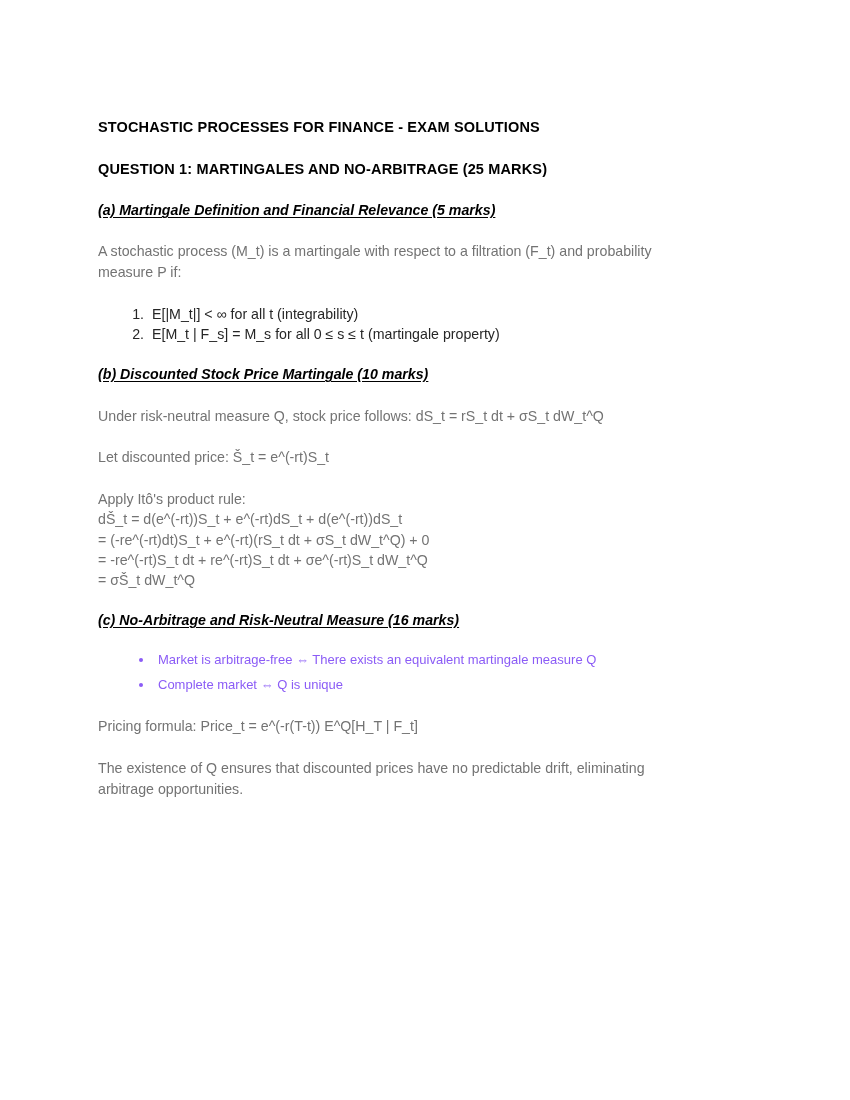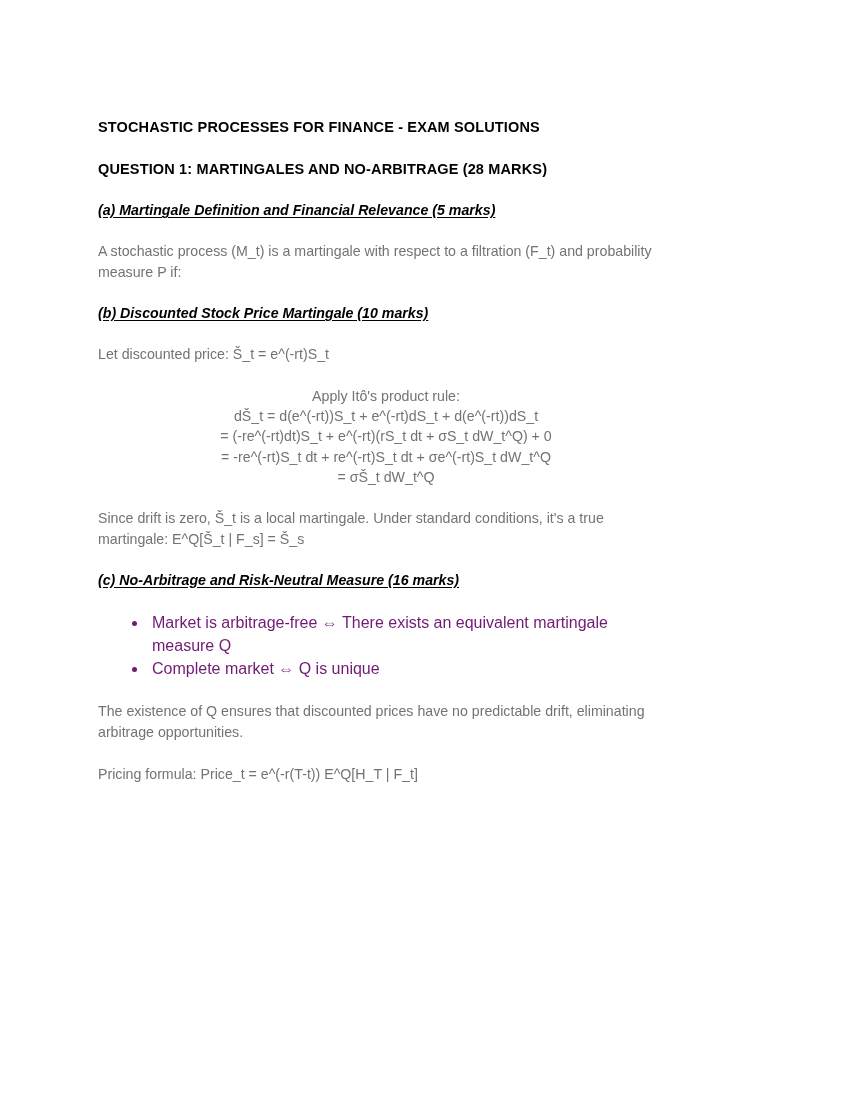--- a/index.html
+++ b/index.html
@@ -53,21 +53,20 @@
   }
   p.body-text {
     font-size: 14.2px;
     line-height: 1.47;
     margin: 0 0 21px 0;
     color: #737373;
     max-width: 652px;
   }
   p.body-text.tight {
     line-height: 1.42;
-    text-align: center;
   }
   p.body-text:last-child {
     margin-bottom: 0;
   }
   ol.num-list {
     margin: 0 0 21px 0;
     padding: 0 0 0 50px;
     list-style-position: outside;
     list-style-type: decimal;
   }
@@ -78,63 +77,67 @@
     margin: 0;
     padding-left: 4px;
   }
   ul.bullet-list {
     margin: 0 0 21px 0;
     padding: 0 0 0 50px;
     list-style-position: outside;
     list-style-type: disc;
   }
   ul.bullet-list li {
-    font-size: 16px;
+    font-size: 13px;
     line-height: 1.45;
-    color: #701a75;
-    margin: 0;
+    color: #8b5cf6;
+    margin: 6px;
     padding-left: 4px;
   }
   .derivation {
     white-space: pre-line;
   }
 </style>
 </head>
 <body>
 
 <div class="page">
 
   <h1 class="doc-title">STOCHASTIC PROCESSES FOR FINANCE - EXAM SOLUTIONS</h1>
 
-  <h2 class="question-title">QUESTION 1: MARTINGALES AND NO-ARBITRAGE (28 MARKS)</h2>
+  <h2 class="question-title">QUESTION 1: MARTINGALES AND NO-ARBITRAGE (25 MARKS)</h2>
 
   <h3 class="section-heading"><span class="u">(a) Martingale Definition and Financial Relevance (5 marks)</span></h3>
 
   <p class="body-text">A stochastic process (M_t) is a martingale with respect to a filtration (F_t) and probability measure P if:</p>
 
+  <ol class="num-list">
+    <li>E[|M_t|] &lt; ∞ for all t (integrability)</li>
+    <li>E[M_t | F_s] = M_s for all 0 ≤ s ≤ t (martingale property)</li>
+  </ol>
 
 
   <h3 class="section-heading"><span class="u">(b) Discounted Stock Price Martingale (10 marks)</span></h3>
 
+  <p class="body-text">Under risk-neutral measure Q, stock price follows: dS_t = rS_t dt + σS_t dW_t^Q</p>
 
   <p class="body-text">Let discounted price: Š_t = e^(-rt)S_t</p>
 
   <p class="body-text tight derivation">Apply Itô's product rule:
 dŠ_t = d(e^(-rt))S_t + e^(-rt)dS_t + d(e^(-rt))dS_t
 = (-re^(-rt)dt)S_t + e^(-rt)(rS_t dt + σS_t dW_t^Q) + 0
 = -re^(-rt)S_t dt + re^(-rt)S_t dt + σe^(-rt)S_t dW_t^Q
 = σŠ_t dW_t^Q</p>
 
-  <p class="body-text">Since drift is zero, Š_t is a local martingale. Under standard conditions, it's a true martingale: E^Q[Š_t | F_s] = Š_s</p>
 
   <h3 class="section-heading"><span class="u">(c) No-Arbitrage and Risk-Neutral Measure (16 marks)</span></h3>
 
 
   <ul class="bullet-list">
     <li>Market is arbitrage-free ⇔ There exists an equivalent martingale measure Q</li>
     <li>Complete market ⇔ Q is unique</li>
   </ul>
 
+  <p class="body-text">Pricing formula: Price_t = e^(-r(T-t)) E^Q[H_T | F_t]</p>
+
   <p class="body-text">The existence of Q ensures that discounted prices have no predictable drift, eliminating arbitrage opportunities.</p>
-
-  <p class="body-text">Pricing formula: Price_t = e^(-r(T-t)) E^Q[H_T | F_t]</p>
 
 </div>
 
 </body></html>

